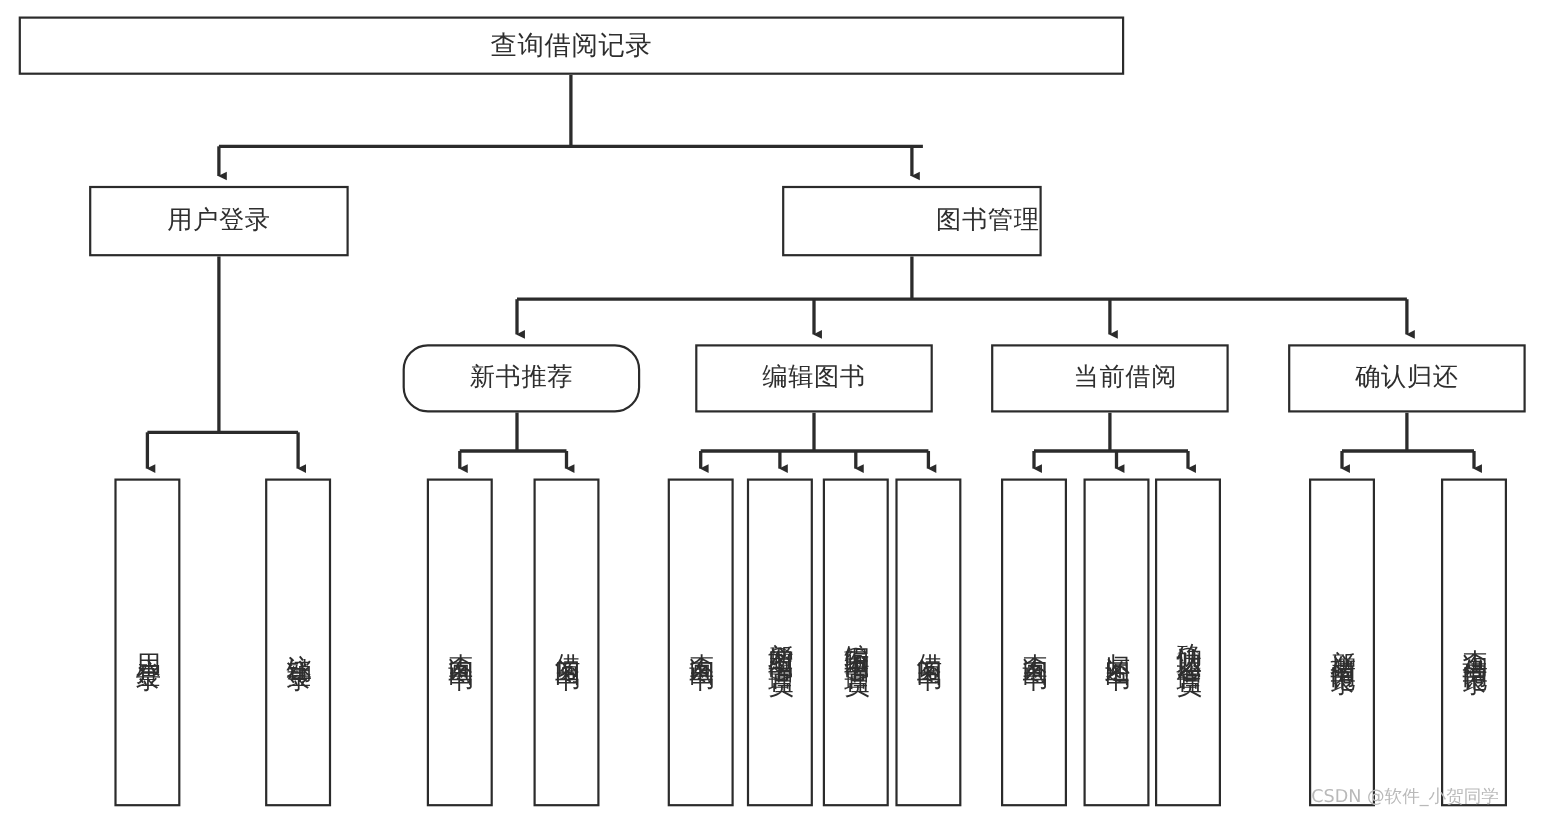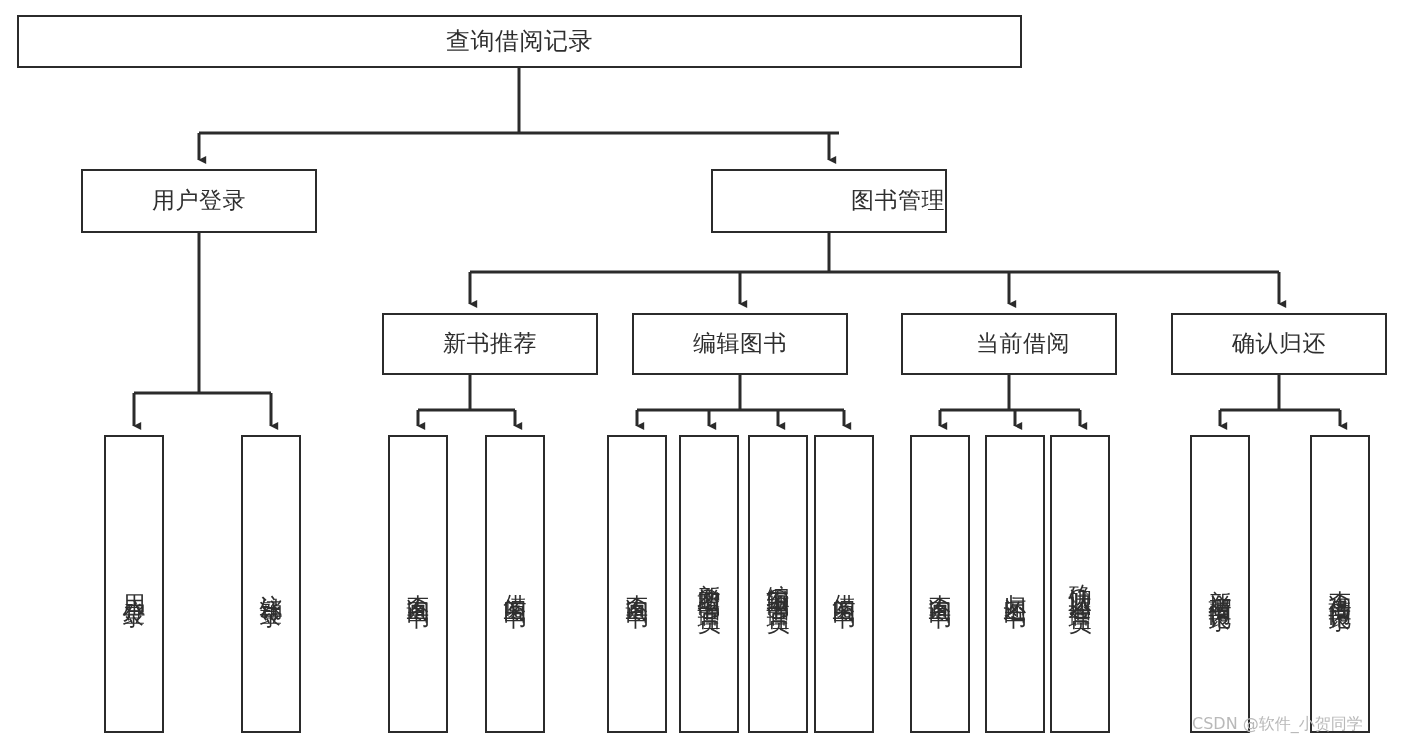--- a/index.html
+++ b/index.html
@@ -132,21 +132,21 @@
     <span class="label">查询借阅记录</span>
   </div>
 
   <div class="node horiz" id="node-l2-0" style="left: 81px; top: 169px; width: 236px; height: 64px;">
     <span class="label">用户登录</span>
   </div>
   <div class="node horiz" id="node-l2-1" style="left: 711px; top: 169px; width: 236px; height: 64px; justify-content: flex-end;">
     <span class="label">图书管理</span>
   </div>
 
-  <div class="node horiz" id="node-l3-0" style="left: 382px; top: 313px; width: 216px; height: 62px;">
+  <div class="node horiz" id="node-l3-0" style="left: 366px; top: 313px; width: 216px; height: 62px; border-radius: 23px;">
     <span class="label">新书推荐</span>
   </div>
   <div class="node horiz" id="node-l3-1" style="left: 632px; top: 313px; width: 216px; height: 62px;">
     <span class="label">编辑图书</span>
   </div>
   <div class="node horiz" id="node-l3-2" style="left: 901px; top: 313px; width: 216px; height: 62px; padding-left: 28px;">
     <span class="label">当前借阅</span>
   </div>
   <div class="node horiz" id="node-l3-3" style="left: 1171px; top: 313px; width: 216px; height: 62px;">
     <span class="label">确认归还</span>

